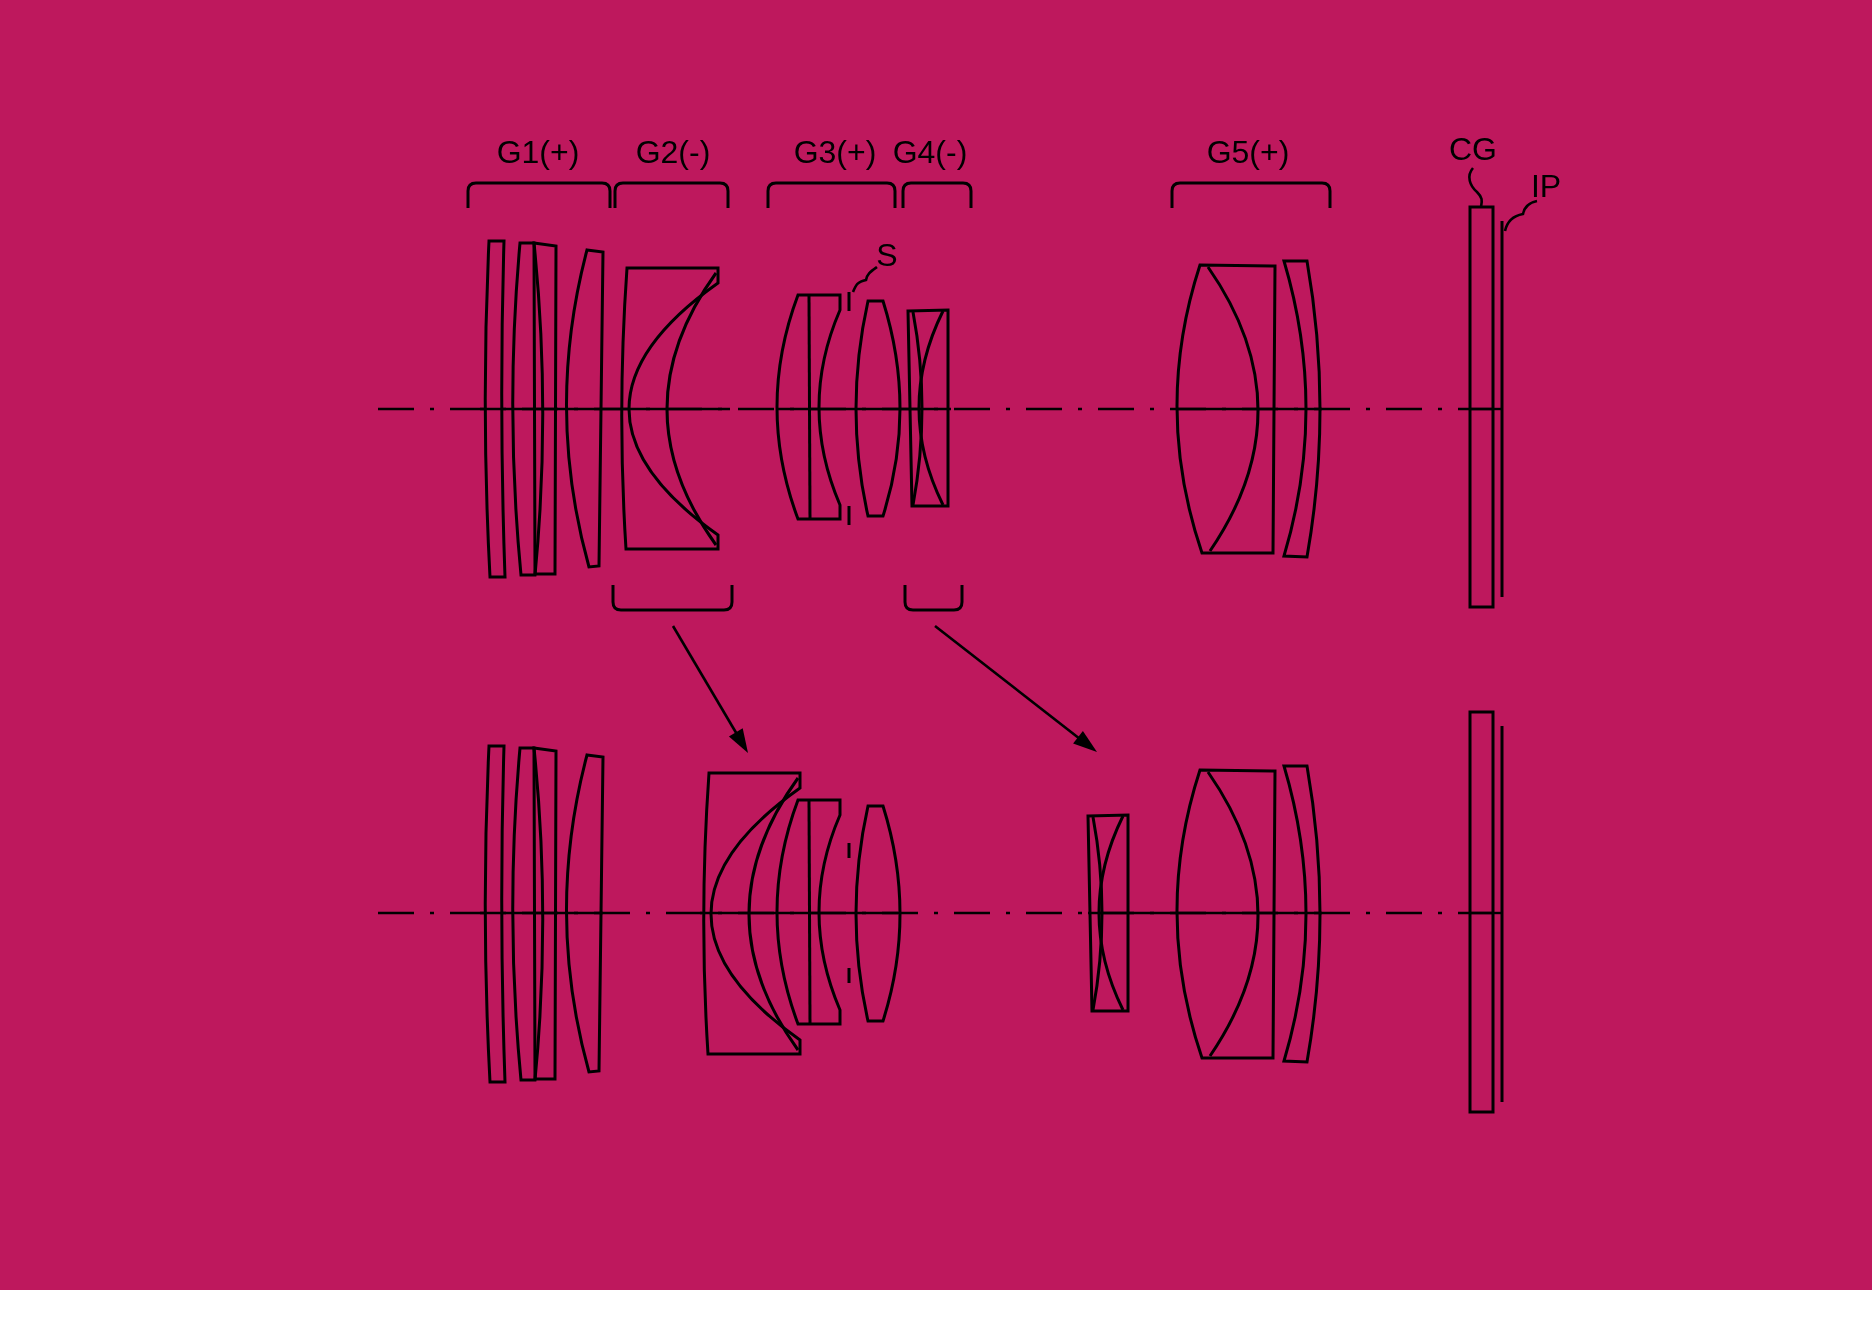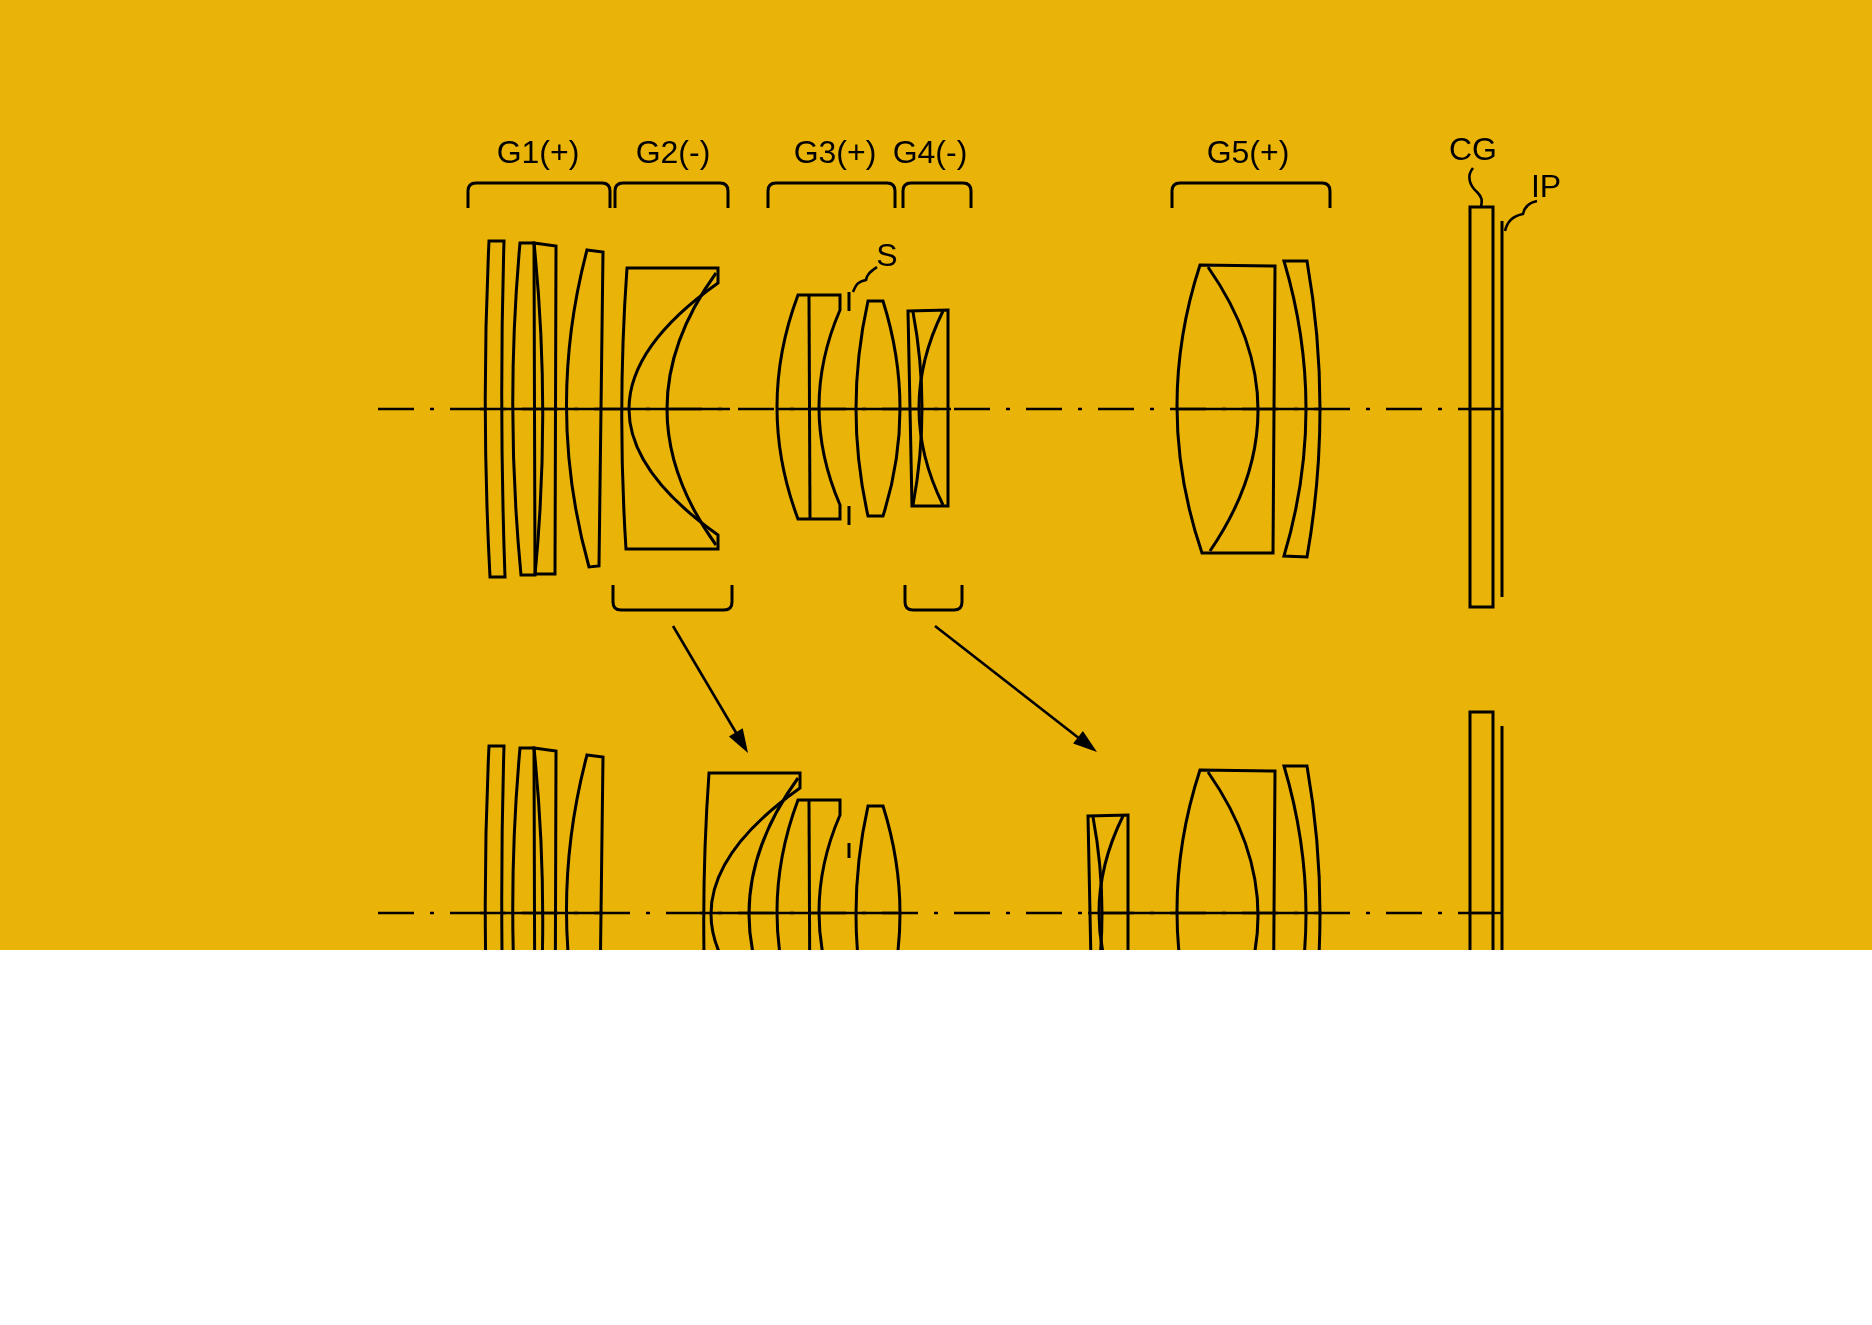--- a/index.html
+++ b/index.html
@@ -1,19 +1,19 @@
 <!DOCTYPE html>
 <html><head>
 <meta charset="utf-8">
 <style>
   html,body{margin:0;padding:0;background:#fff;}
   .stage{
     position:relative;
-    width:1872px;height:950px;
-    background:#eab308;
+    width:1872px;height:1290px;
+    background:#be185d;
     font-family:"Liberation Sans",sans-serif;
     overflow:hidden;
   }
   svg{position:absolute;left:0;top:0;}
   .ink{stroke:#000;fill:none;}
   .lens{stroke-width:3;stroke-linejoin:miter;}
   .thin{stroke-width:2.6;}
   .axis-base{stroke-width:2.4;stroke-dasharray:36 16 4 16;}
   .axis-solid{stroke-width:2.4;}
   .bracket{stroke-width:3;}

